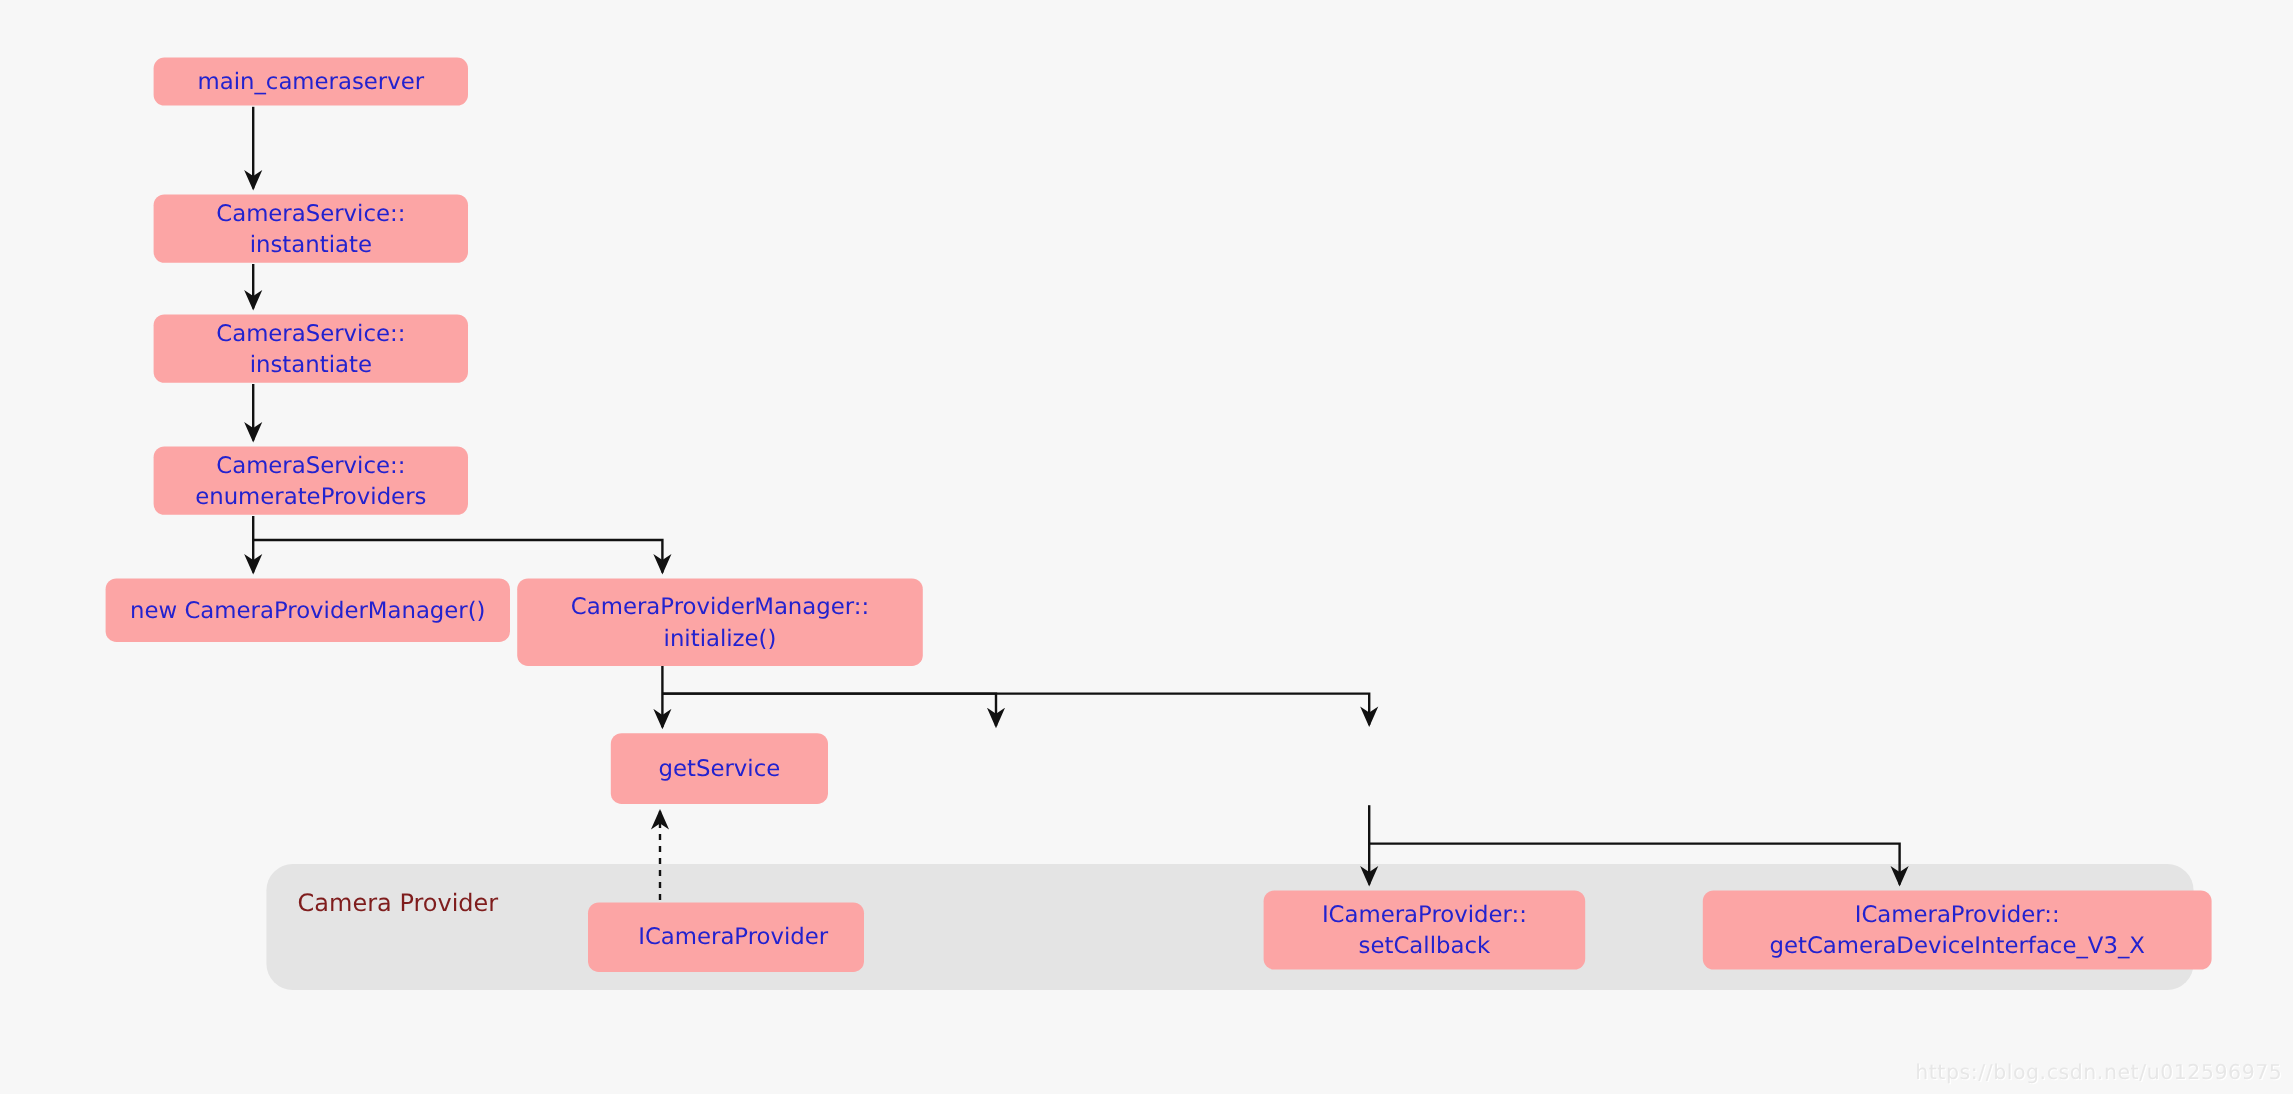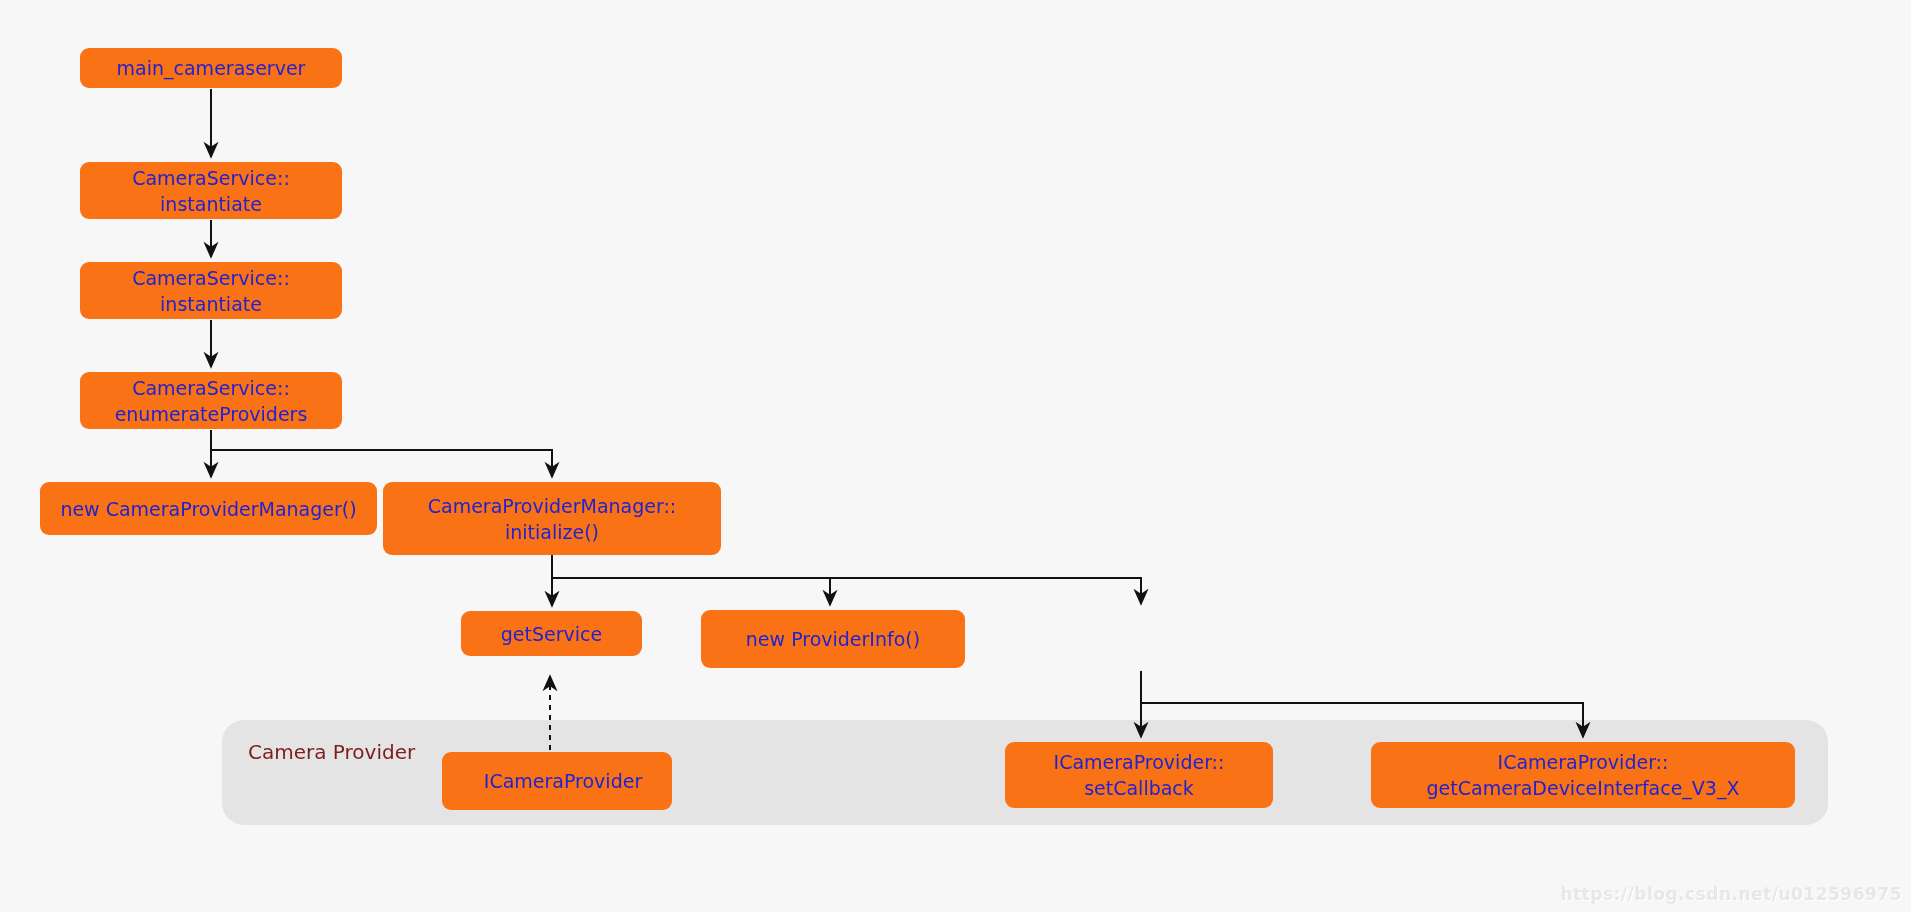--- a/index.html
+++ b/index.html
@@ -33,42 +33,42 @@
     border-radius: 22px;
   }
   .group-label {
     position: absolute;
     color: #7f1d1d;
     font-size: 20px;
     white-space: nowrap;
   }
   .node {
     position: absolute;
-    background: #f97316;
+    background: #fca5a5;
     border-radius: 9px;
     color: #2222cf;
     font-size: 19px;
     display: flex;
     flex-direction: column;
     align-items: center;
     justify-content: center;
     text-align: center;
     line-height: 26px;
     white-space: nowrap;
+    margin-left: 48px;
   }
   .node .line { display: block; }
   .watermark {
     position: absolute;
     right: 9px;
     bottom: 8px;
     font-size: 17px;
     color: #e7e7e7;
     text-shadow: 1px 1px 0 #ffffff;
     letter-spacing: 0.5px;
-    font-weight: bold;
   }
 </style>
 </head>
 <body>
 
 <div class="canvas">
 
   <div class="group-box" style="left:222px; top:720px; width:1606px; height:105px;"></div>
   <div class="group-label" style="left:248px; top:740px;">Camera Provider</div>
 
@@ -114,27 +114,24 @@
 
   <div class="node" style="left:40px; top:482px; width:337px; height:53px;">
     <span class="line">new CameraProviderManager()</span>
   </div>
 
   <div class="node" style="left:383px; top:482px; width:338px; height:73px;">
     <span class="line">CameraProviderManager::</span>
     <span class="line">initialize()</span>
   </div>
 
-  <div class="node" style="left:461px; top:611px; width:181px; height:45px;">
+  <div class="node" style="left:461px; top:611px; width:181px; height:59px;">
     <span class="line">getService</span>
   </div>
 
-  <div class="node" style="left:701px; top:610px; width:264px; height:58px;">
-    <span class="line">new ProviderInfo()</span>
-  </div>
 
 
   <div class="node" style="left:442px; top:752px; width:218px; height:58px;padding-left:12px;">
     <span class="line">ICameraProvider</span>
   </div>
 
   <div class="node" style="left:1005px; top:742px; width:268px; height:66px;">
     <span class="line">ICameraProvider::</span>
     <span class="line">setCallback</span>
   </div>

